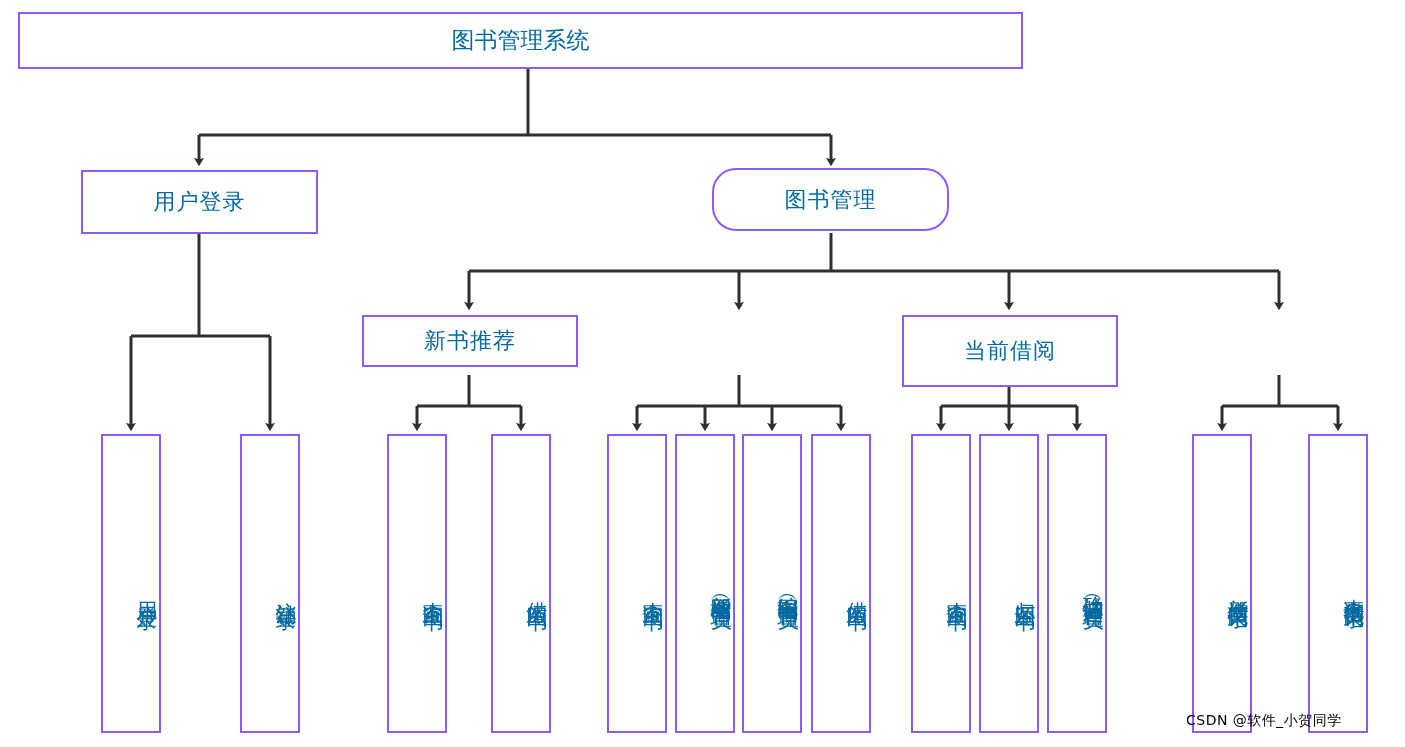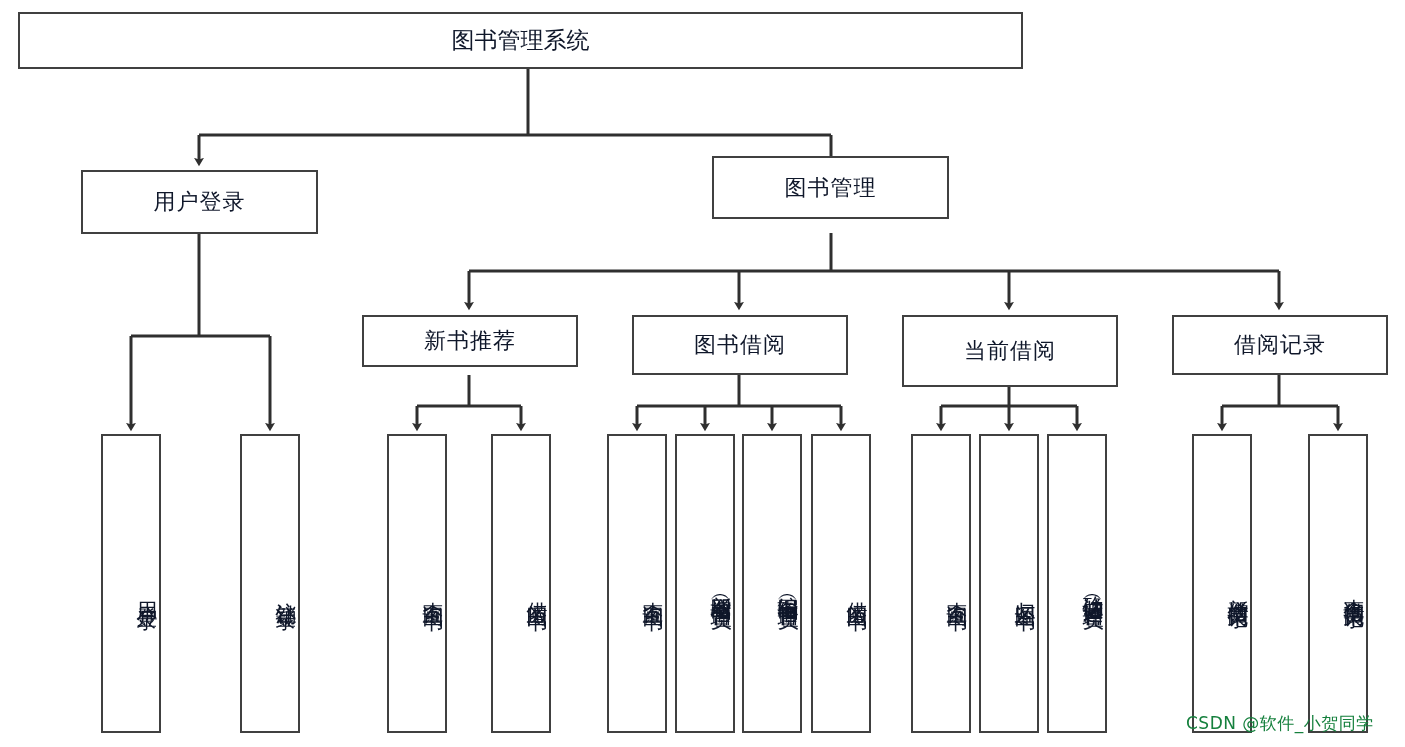--- a/index.html
+++ b/index.html
@@ -9,44 +9,44 @@
     font-family:"DejaVu Sans","Liberation Sans",sans-serif;
     overflow:hidden;
   }
   #canvas{position:relative;width:1405px;height:747px;}
   svg.wires{position:absolute;left:0;top:0;width:1405px;height:747px;pointer-events:none;}
 
   .node{
     position:absolute;
     box-sizing:border-box;
     background:#ffffff;
-    border:2px solid #404040;
+    border:2px solid #8b5cf6;
     display:flex;align-items:center;justify-content:center;
-    color:#0f172a;
+    color:#0369a1;
   }
   .node.h{ font-size:22px; letter-spacing:1px; }
   .node.root{ font-size:23px; }
   .node.leaf{
     font-size:21px;
     writing-mode:vertical-rl;
     text-orientation:upright;
     align-items:flex-start;
     justify-content:center;
     padding-top:14px;
     line-height:1.18;
     letter-spacing:3px;
     white-space:nowrap;
   }
   .node.leaf.tall{ padding-top:8px; letter-spacing:2px; }
 
   #watermark{
     position:absolute;
     left:1186px;top:712px;
-    font-size:17px;
-    color:#15803d;
+    font-size:14px;
+    color:#000000;
     white-space:nowrap;
     letter-spacing:0.5px;
     text-align:center;
   }
 </style>
 </head>
 <body>
 
 <div id="canvas">
 
@@ -96,26 +96,24 @@
       <path d="M1279,375 L1279,406"></path>
       <path d="M1222,406 L1338,406"></path>
       <path d="M1222,406 L1222,427" marker-end="url(#arrow)"></path>
       <path d="M1338,406 L1338,427" marker-end="url(#arrow)"></path>
     </g>
   </svg>
 
   <div class="node root" style="left:18px;top:12px;width:1005px;height:57px;">图书管理系统</div>
 
   <div class="node h" style="left:81px;top:170px;width:237px;height:64px;">用户登录</div>
-  <div class="node h" style="left:712px;top:156px;width:237px;height:63px;">图书管理</div>
+  <div class="node h" style="left:712px;top:168px;width:237px;height:63px;border-radius:24px;">图书管理</div>
 
   <div class="node h" style="left:362px;top:315px;width:216px;height:52px;">新书推荐</div>
-  <div class="node h" style="left:632px;top:315px;width:216px;height:60px;">图书借阅</div>
   <div class="node h" style="left:902px;top:315px;width:216px;height:72px;">当前借阅</div>
-  <div class="node h" style="left:1172px;top:315px;width:216px;height:60px;">借阅记录</div>
 
   <div class="node leaf" style="left:101px;top:434px;width:60px;height:299px;">用户登录</div>
   <div class="node leaf" style="left:240px;top:434px;width:60px;height:299px;">注销登录</div>
 
   <div class="node leaf" style="left:387px;top:434px;width:60px;height:299px;">查询图书</div>
   <div class="node leaf" style="left:491px;top:434px;width:60px;height:299px;">借阅图书</div>
 
   <div class="node leaf" style="left:607px;top:434px;width:60px;height:299px;">查询图书</div>
   <div class="node leaf tall" style="left:675px;top:434px;width:60px;height:299px;">新增图书（管理员）</div>
   <div class="node leaf tall" style="left:742px;top:434px;width:60px;height:299px;">编辑图书（管理员）</div>

